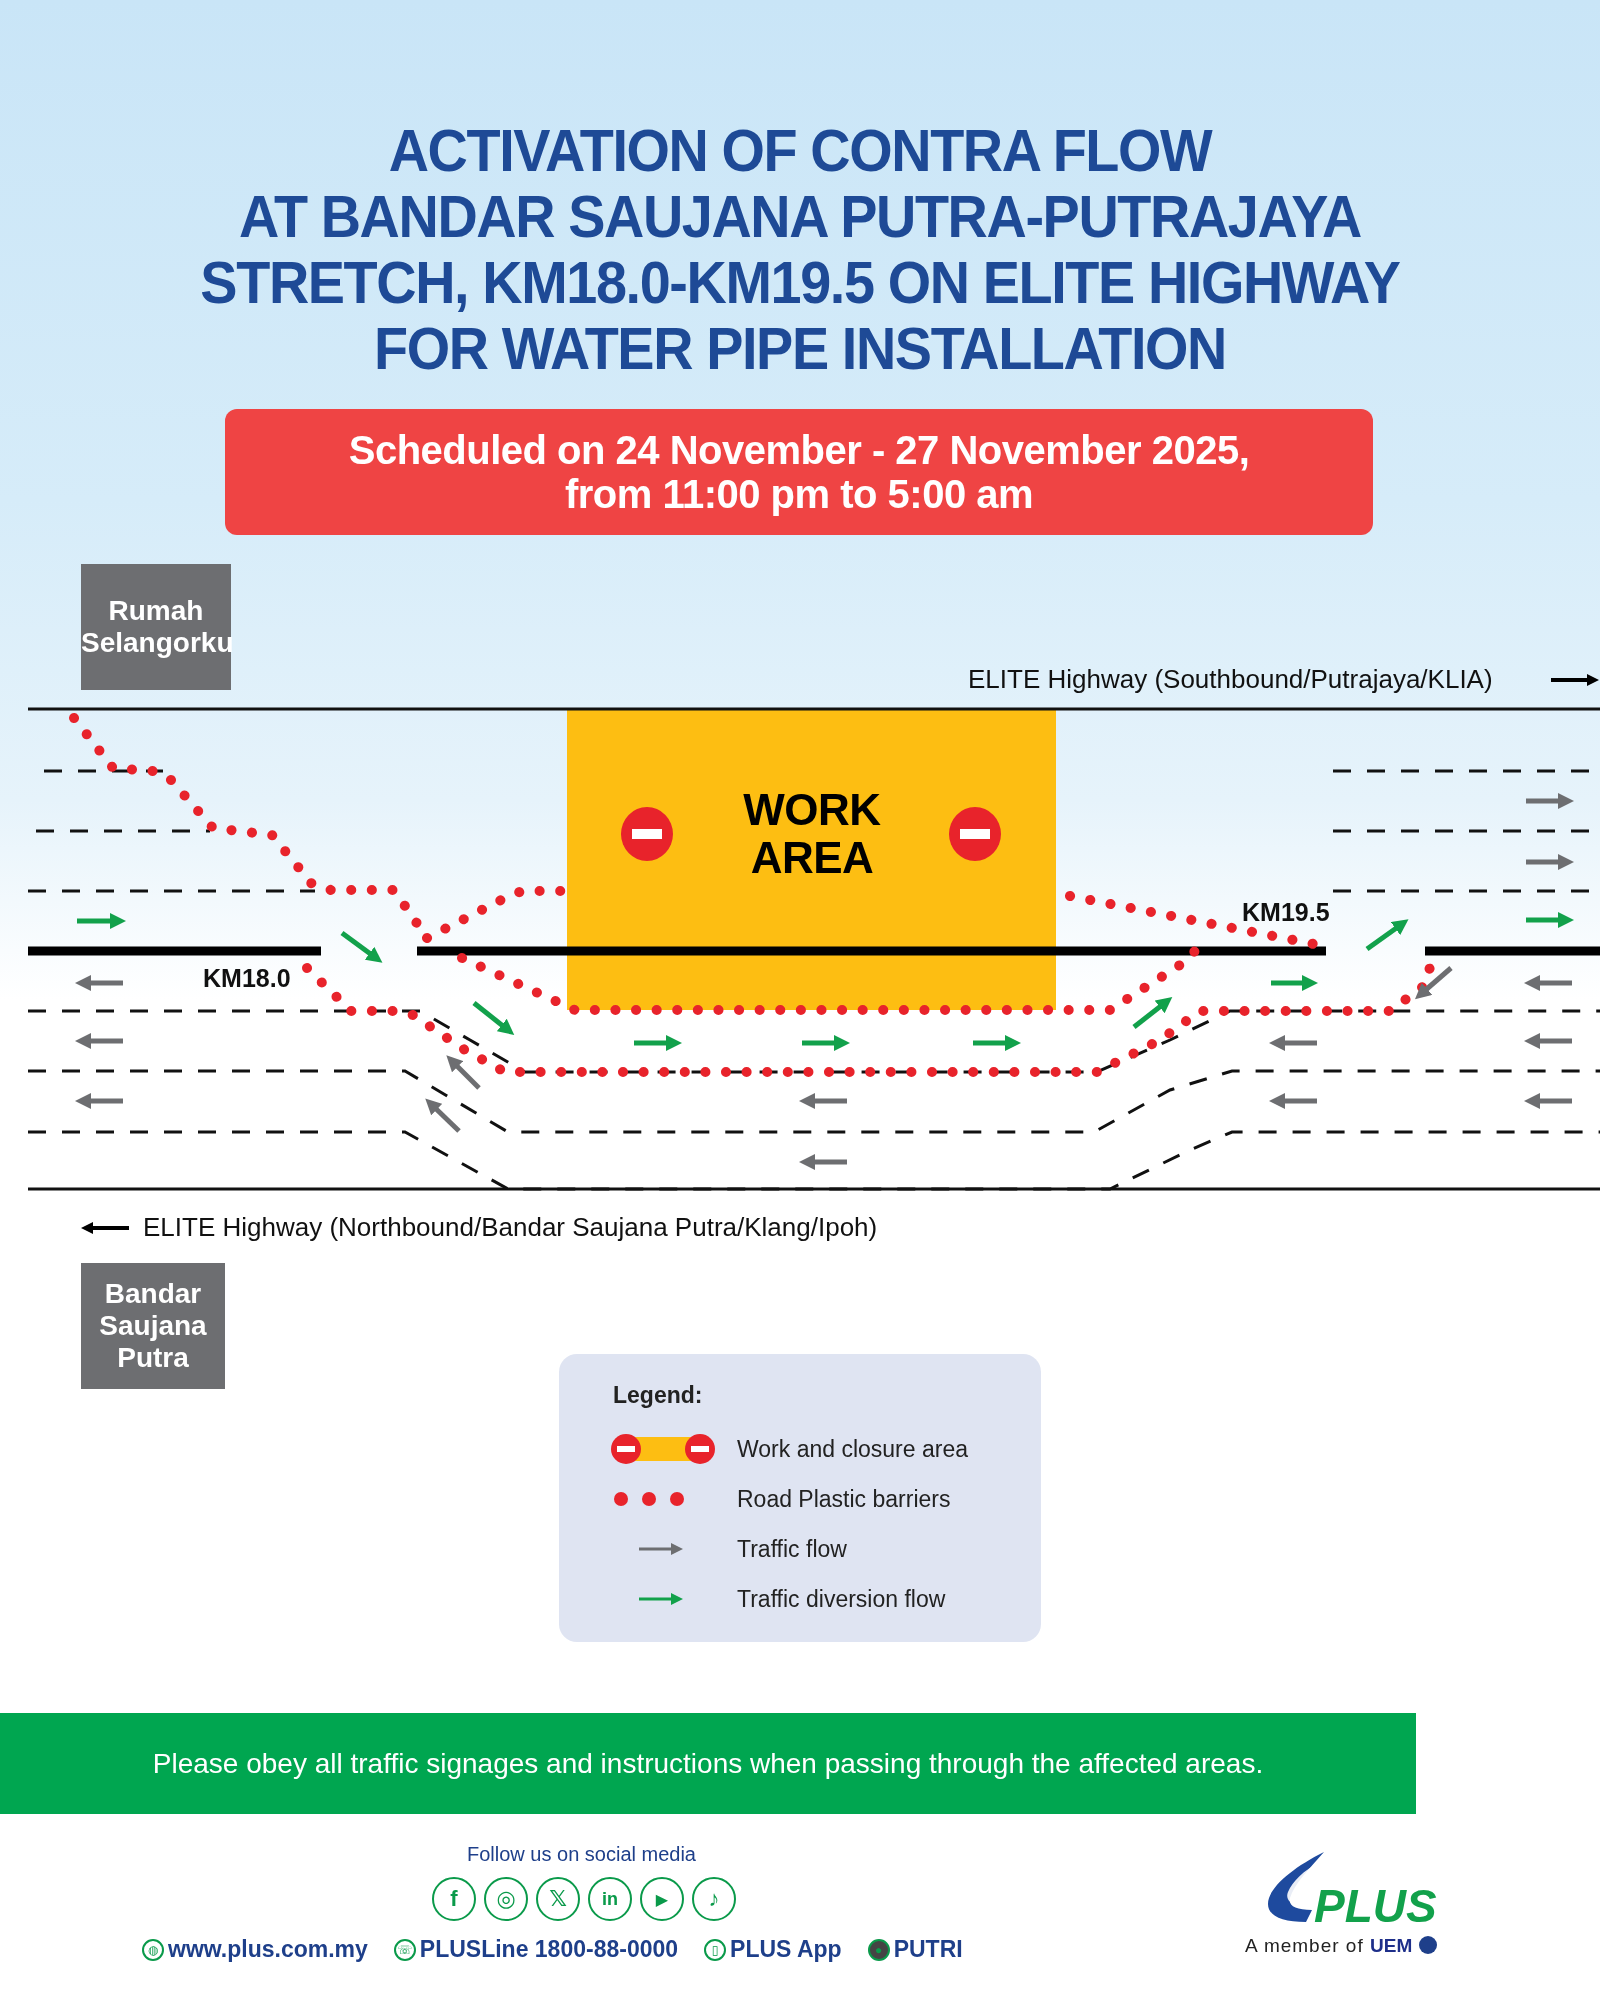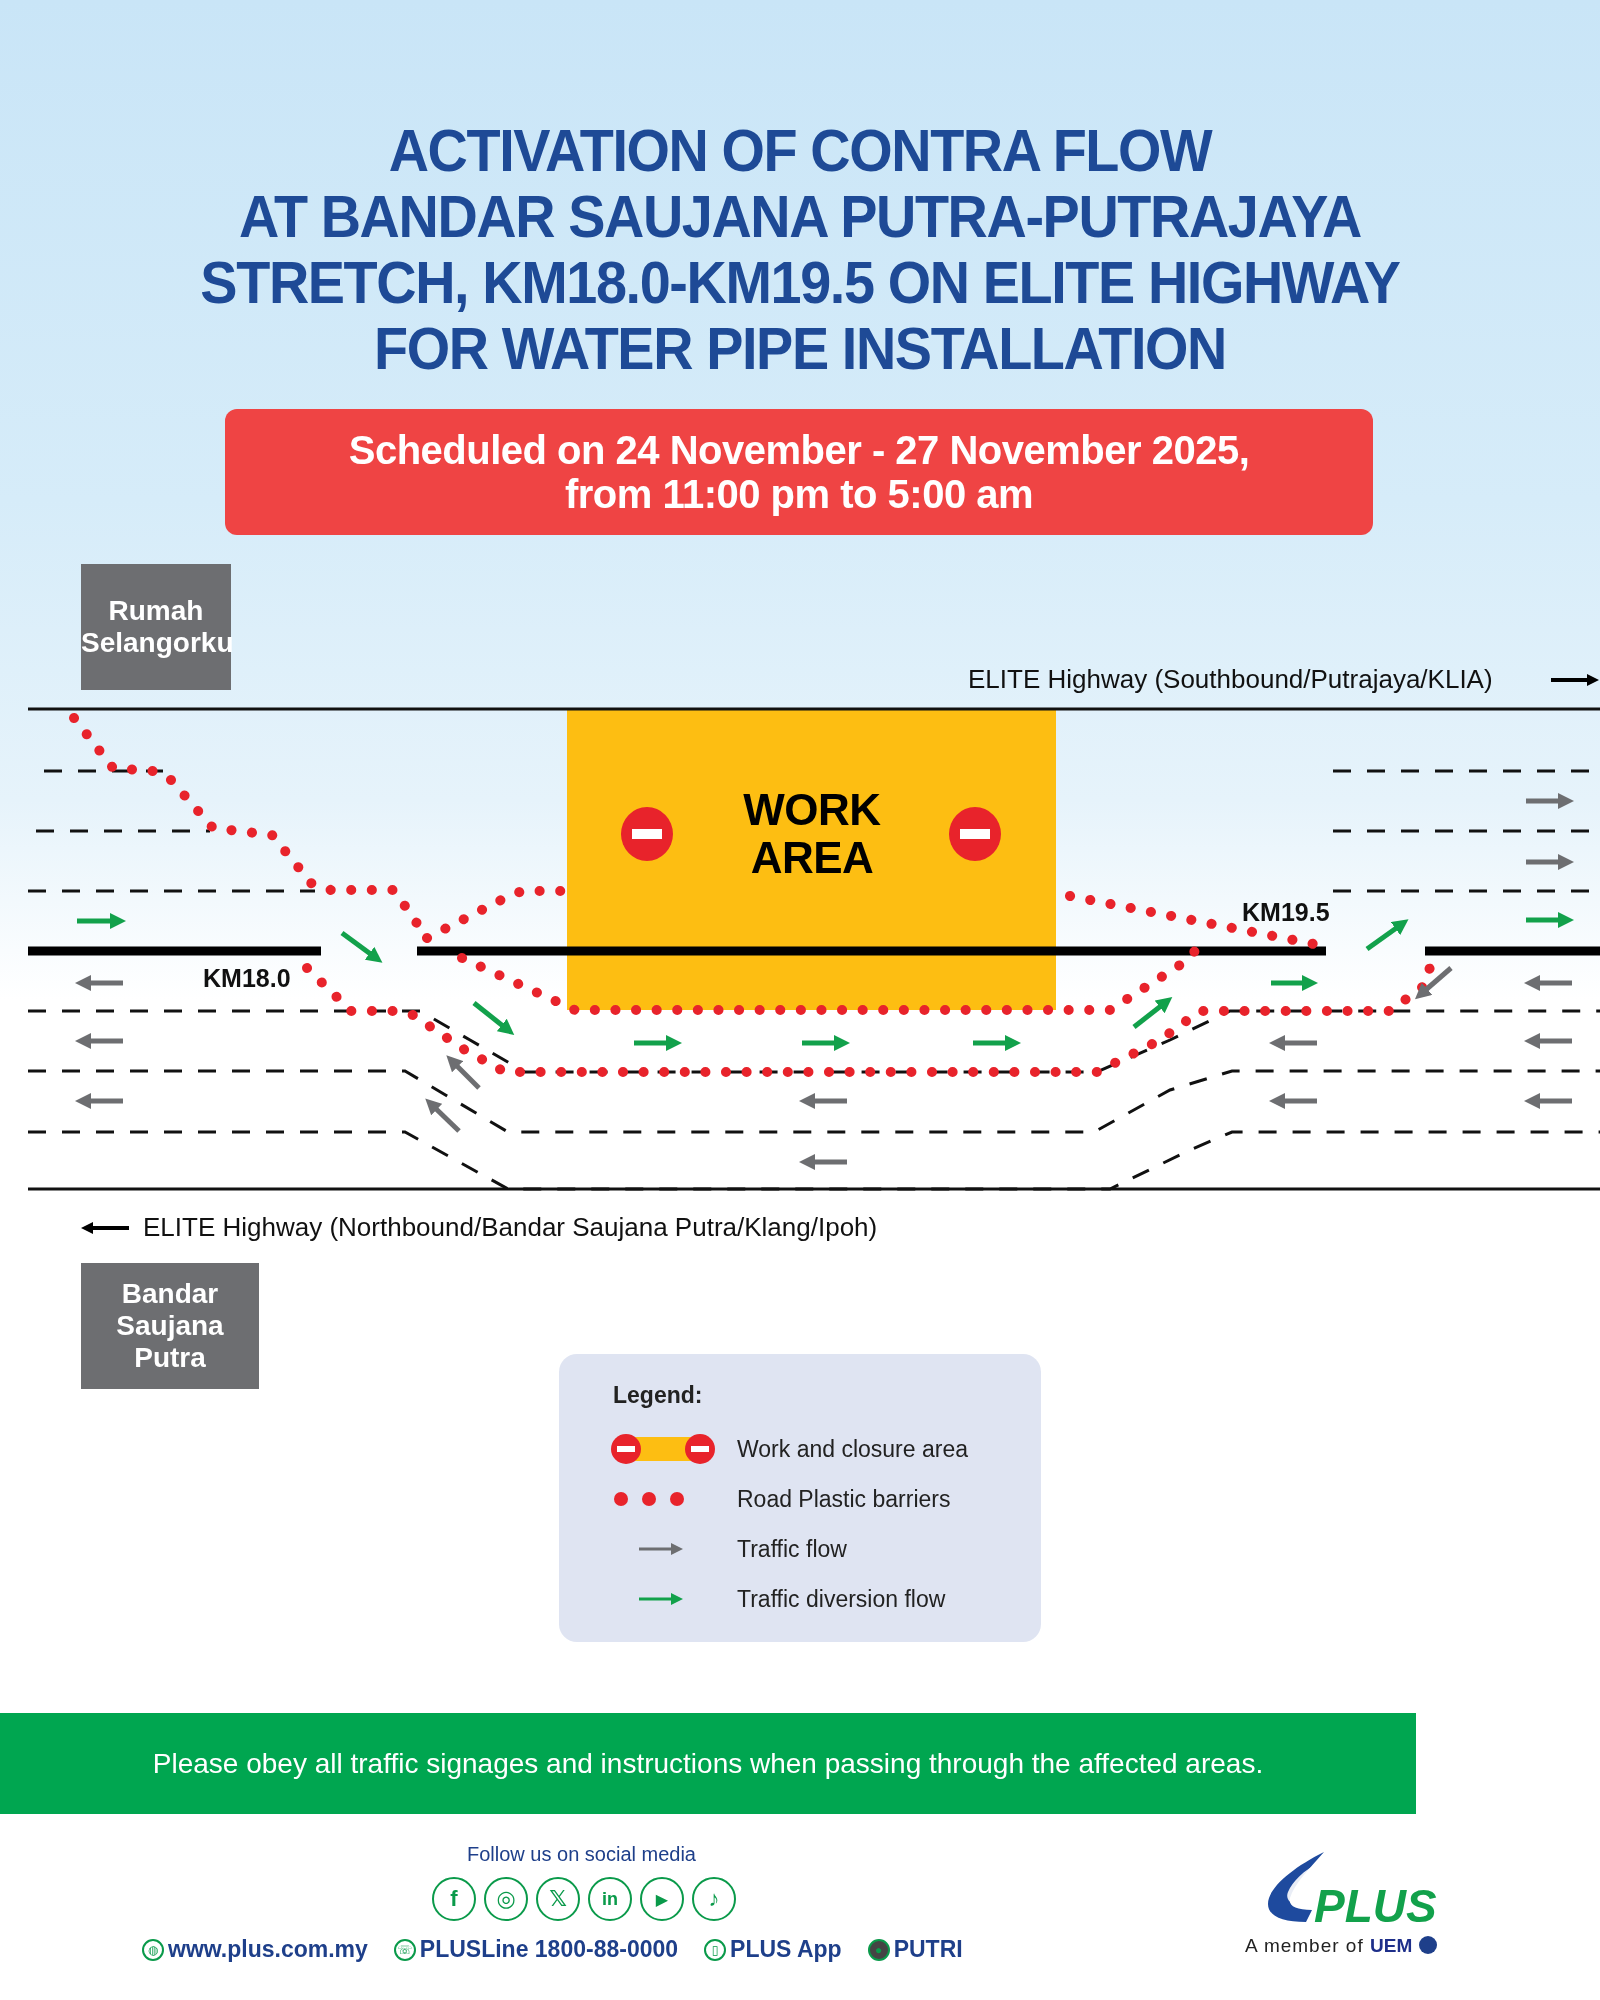--- a/index.html
+++ b/index.html
@@ -44,21 +44,21 @@
 
 <div class="abs sched">
   <div>Scheduled on 24 November - 27 November 2025,</div>
   <div>from 11:00 pm to 5:00 am</div>
 </div>
 
 <div class="abs placebox" style="left:81px;top:564px;width:150px;height:126px;">
   <div>Rumah</div>
   <div>Selangorku</div>
 </div>
-<div class="abs placebox" style="left:81px;top:1263px;width:178px;height:126px;">
+<div class="abs placebox" style="left:81px;top:1263px;width:144px;height:126px;">
   <div>Bandar</div>
   <div>Saujana</div>
   <div>Putra</div>
 </div>
 
 <div class="abs roadlabel" style="left:968px;top:664px;gap:44px;">
   <span>ELITE Highway (Southbound/Putrajaya/KLIA)</span>
   <svg width="50" height="16" style="margin-left:14px">
       <line x1="0" y1="8" x2="38" y2="8" stroke="#000" stroke-width="4"></line>
       <polygon points="36,2 48,8 36,14" fill="#000"></polygon>

